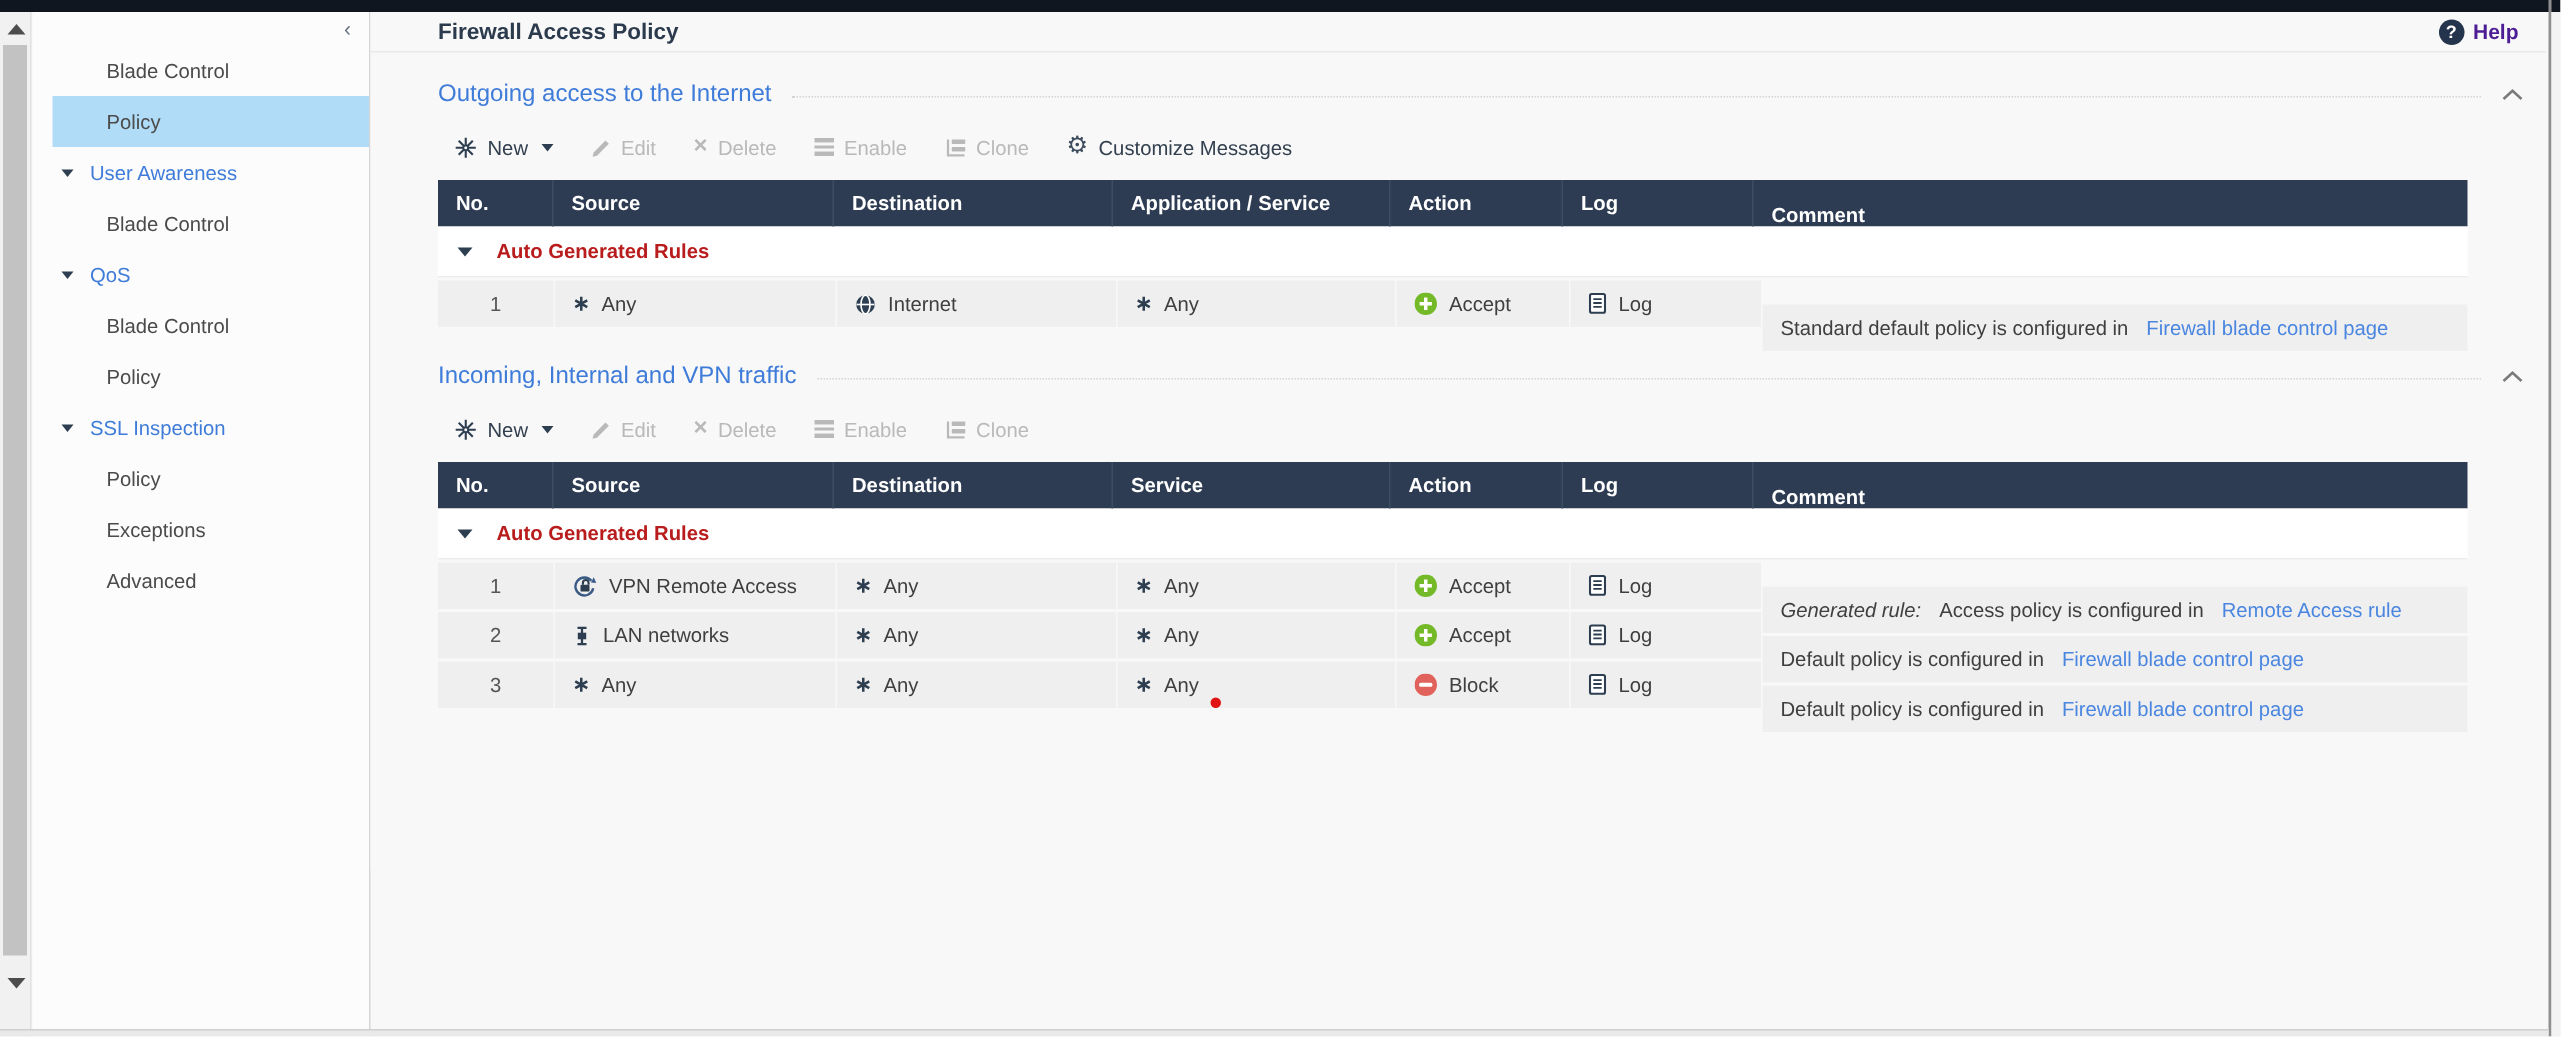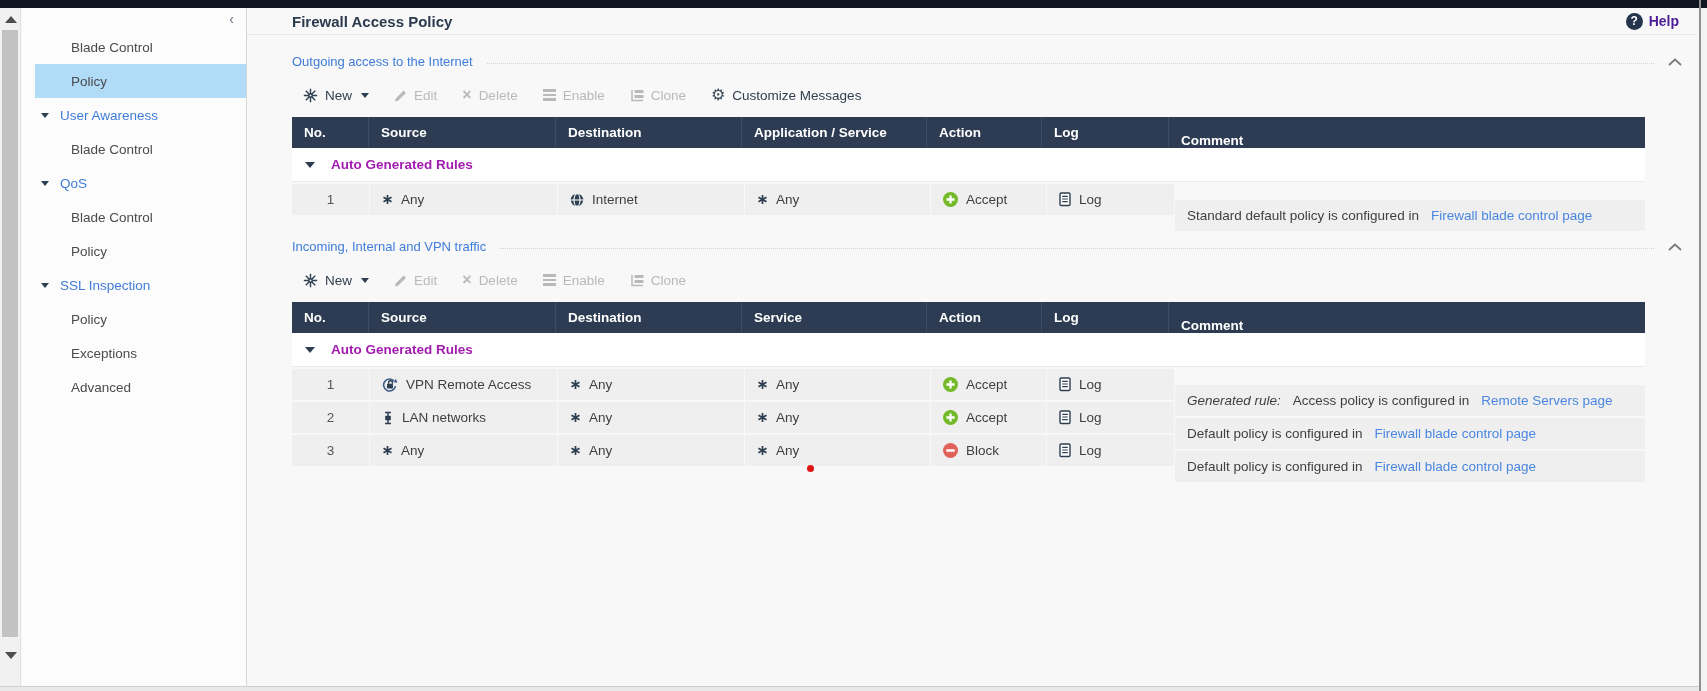--- a/index.html
+++ b/index.html
@@ -29,41 +29,41 @@
   .page-header { height:27px; border-bottom:1px solid #e8e8e8; display:flex; align-items:center; padding:0 18px 0 45px; }
   .page-title { font-size:15px; font-weight:700; color:#2b3a4c; }
   .help { margin-left:auto; display:flex; align-items:center; gap:6px; cursor:pointer; }
   .help-badge { width:17px; height:17px; border-radius:50%; background:#24344d; color:#fff; font-size:12px; font-weight:700; display:flex; align-items:center; justify-content:center; }
   .help-label { color:#4c1d95; font-size:14px;font-weight:bold; }
 
   .section { margin-left:45px; width:1390px; }
   .sec-head { display:flex; align-items:center; }
   .sec1 .sec-head { margin-top:19px; }
   .sec2 .sec-head { margin-top:24px; }
-  .sec-title { color:#3f7cd9; font-size:13px; white-space:nowrap; }
+  .sec-title { color:#3f7cd9; font-size:16px; white-space:nowrap; }
   .sec-dots { flex:1; border-top:1px dotted #d4d4d4; margin:3px 14px 0 14px; }
   .sec-collapse { cursor:pointer; display:flex; align-items:center; }
 
   .toolbar { display:flex; align-items:center; margin:15px 0 0 11px; font-size:13.5px; height:22px; }
   .tb-btn { display:flex; align-items:center; gap:7px; margin-right:25px; color:#33404f; cursor:pointer; white-space:nowrap; }
   .tb-btn.disabled { color:#b9b9b9; }
   .tb-caret { width:0; height:0; border-left:4.5px solid transparent; border-right:4.5px solid transparent; border-top:5px solid #2c3e50; margin-left:2px; }
   .xglyph { font-size:16px; line-height:14px; color:#b9b9b9; font-weight:700; }
   .bars { display:inline-block; width:13px; }
   .bars i { display:block; height:2.5px; background:#b9b9b9; margin:2px 0; }
   .gear { font-size:16px; color:#3e4d5e; line-height:16px; }
 
   .rule-table { margin-top:11px; width:1353px; font-size:13.5px; }
   .thead { display:flex; background:#2d3c52; height:31px; align-items:center; color:#fff; font-weight:700; font-size:13.5px; }
   .th { padding-left:12px; height:100%; display:flex; align-items:center; border-right:1px solid #3d4c61; }
   .th:last-child { border-right:none; }
   .c0{width:77px; } .c1{width:187px;} .c2{width:186px;} .c3{width:185px;text-align:right;} .c4{width:115px;} .c5{width:127px;} .c6{flex:1;margin-top:16px;}
   .group-row { background:#fff; height:34px; display:flex; align-items:center; padding-left:13px; border-bottom:1px solid #ececec; }
   .group-tri { width:0; height:0; border-left:5px solid transparent; border-right:5px solid transparent; border-top:6px solid #2c3e50; margin-right:16px; cursor:pointer; }
-  .group-label { color:#a21caf; font-weight:700; }
+  .group-label { color:#b91c1c; font-weight:700; }
   .tr { display:flex; height:31px; margin-top:2px; cursor:pointer; }
   .td { background:#efefef; height:100%; display:flex; align-items:center; padding-left:12px; margin-right:1px; gap:8px; color:#3f3f3f; }
   .td:last-child { margin-right:0; }
   .td.num { justify-content:center; padding-left:0; color:#555; }
   .comment i { font-style:italic; color:#3f3f3f; }
   .comment a { color:#4a86e0; text-decoration:none; cursor:pointer; }
   .comment { white-space:nowrap; overflow:hidden;gap:12px; }
 
   .icn { flex:none; display:inline-flex; }
 
@@ -409,21 +409,21 @@
             <span class="icn">
               <svg width="12" height="15" viewBox="0 0 12 15">
                 <use href="#i-log"></use>
               </svg>
             </span>
             <span>Log</span>
           </div>
         <div class="td c6 comment">
             <i>Generated rule:</i>
             <span> Access policy is configured in </span>
-            <a>Remote Servers page</a>
+            <a>Remote Access rule</a>
           </div>
       </div>
 
       <div class="tr">
         <div class="td num c0">2</div>
         <div class="td c1">
             <span class="icn">
               <svg width="12" height="14" viewBox="0 0 12 14">
                 <use href="#i-lan"></use>
               </svg>

